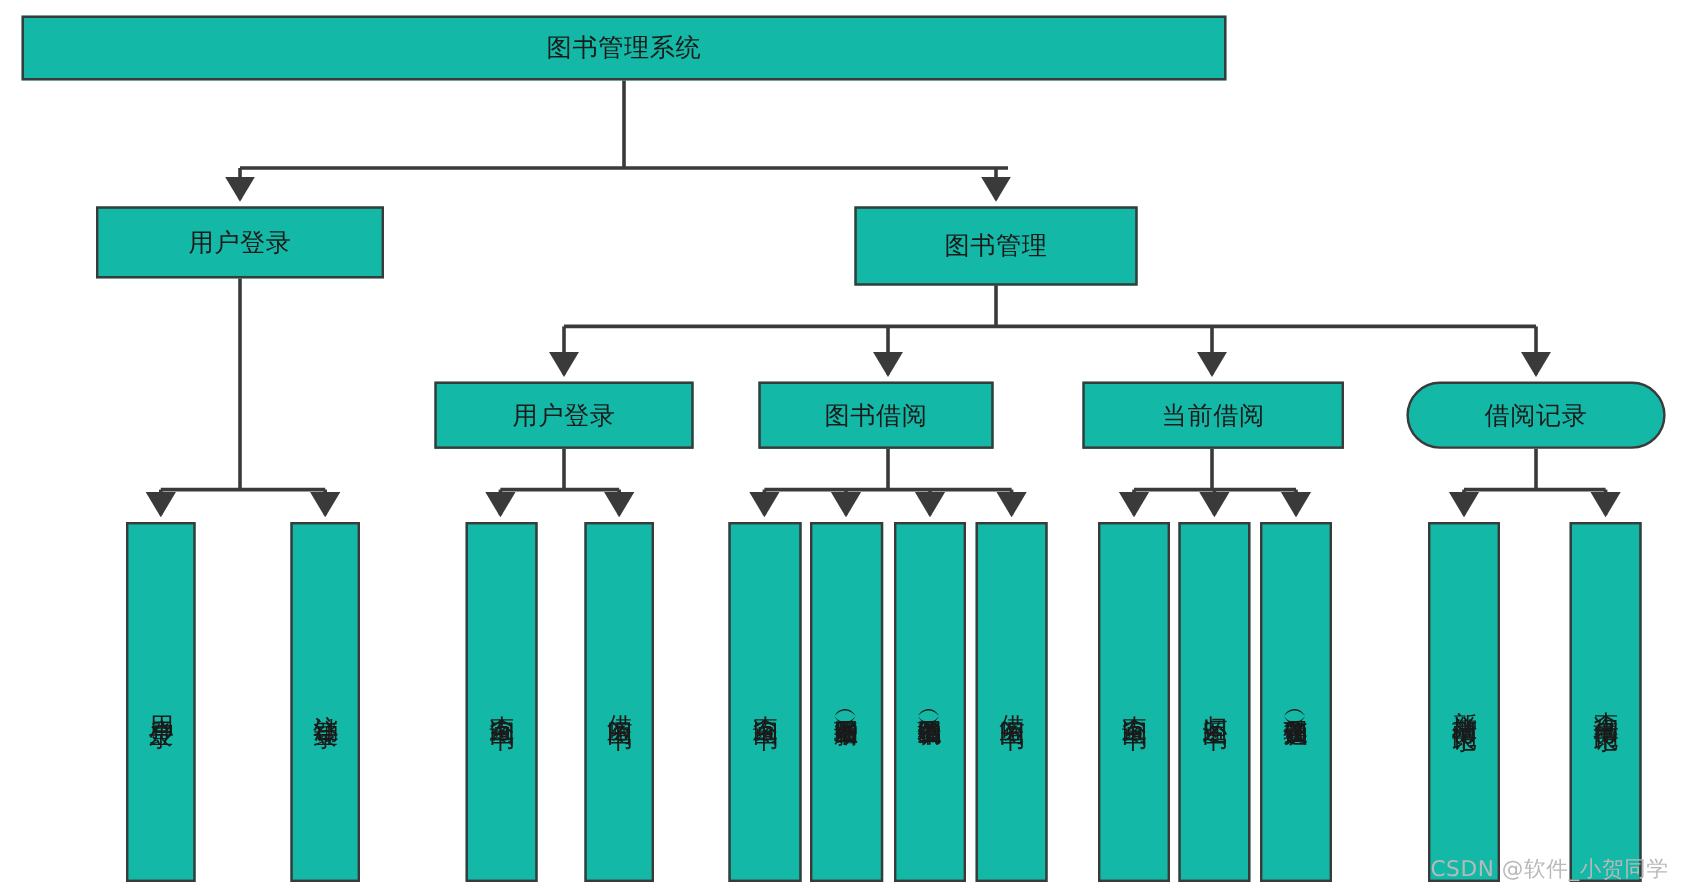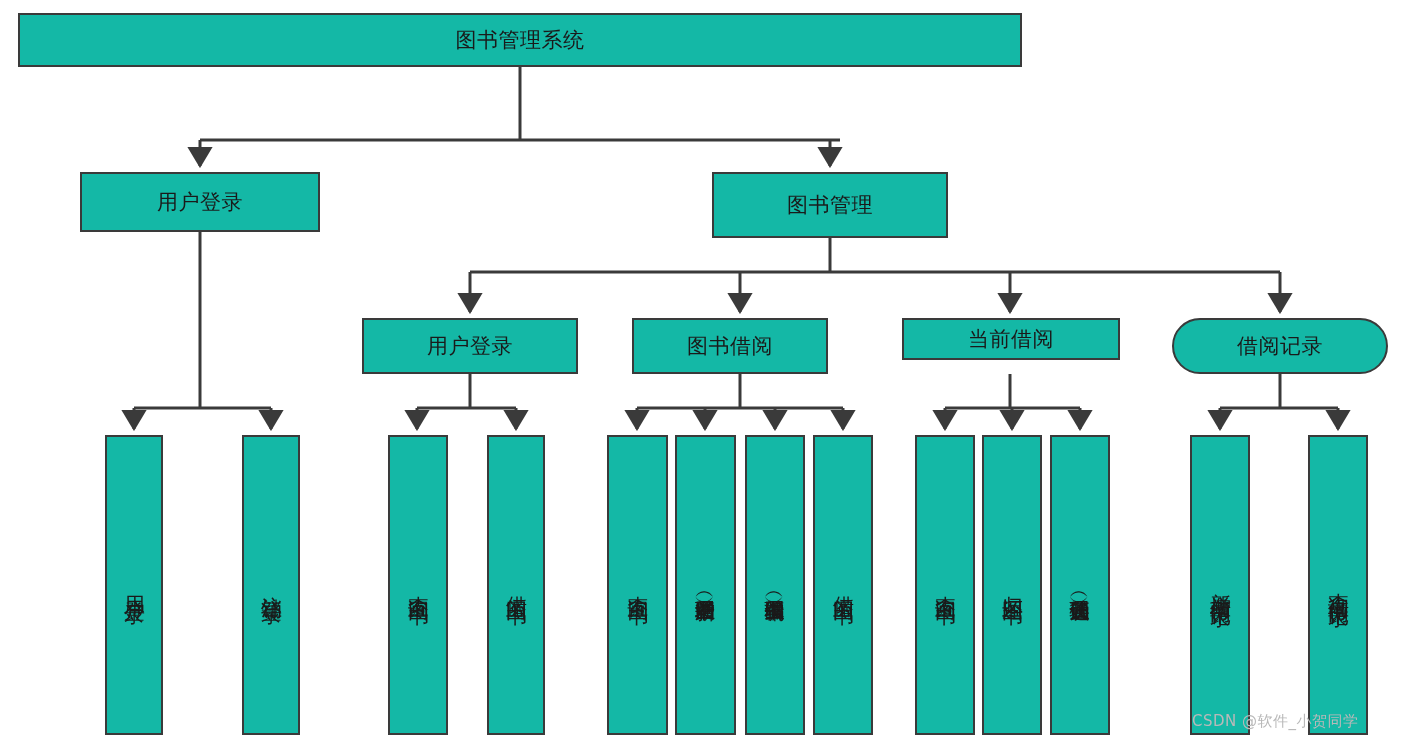--- a/index.html
+++ b/index.html
@@ -48,21 +48,21 @@
     white-space: nowrap;
     overflow: hidden;
   }
   .node.vert > span {
     writing-mode: vertical-rl;
     text-orientation: upright;
     display: block;
   }
   .watermark {
     position: absolute;
-    font-size: 15px;
+    font-size: 18px;
     color: #b9b9b9;
     white-space: nowrap;
     letter-spacing: 0.5px;
   }
 </style>
 </head>
 <body>
 
 <div id="canvas">
 
@@ -121,21 +121,21 @@
     </g>
   </svg>
 
   <div class="node horiz" id="node-root" style="left: 18px; top: 13px; width: 1004px; height: 54px;">图书管理系统</div>
 
   <div class="node horiz" id="node-l2-0" style="left: 80px; top: 172px; width: 240px; height: 60px;">用户登录</div>
   <div class="node horiz" id="node-l2-1" style="left: 712px; top: 172px; width: 236px; height: 66px;">图书管理</div>
 
   <div class="node horiz" id="node-l3-0" style="left: 362px; top: 318px; width: 216px; height: 56px;">用户登录</div>
   <div class="node horiz" id="node-l3-1" style="left: 632px; top: 318px; width: 196px; height: 56px;">图书借阅</div>
-  <div class="node horiz" id="node-l3-2" style="left: 902px; top: 318px; width: 218px; height: 42px;">当前借阅</div>
+  <div class="node horiz" id="node-l3-2" style="left: 902px; top: 318px; width: 218px; height: 56px;">当前借阅</div>
   <div class="node horiz" id="node-l3-3" style="left: 1172px; top: 318px; width: 216px; height: 56px; border-radius: 28px;">借阅记录</div>
 
   <div class="node vert" id="node-leaf-0" style="left: 105px; top: 435px; width: 58px; height: 300px;">
       <span>用户登录</span>
     </div>
   <div class="node vert" id="node-leaf-1" style="left: 242px; top: 435px; width: 58px; height: 300px;">
       <span>注销登录</span>
     </div>
   <div class="node vert" id="node-leaf-2" style="left: 388px; top: 435px; width: 60px; height: 300px;">
       <span>查询图书</span>

